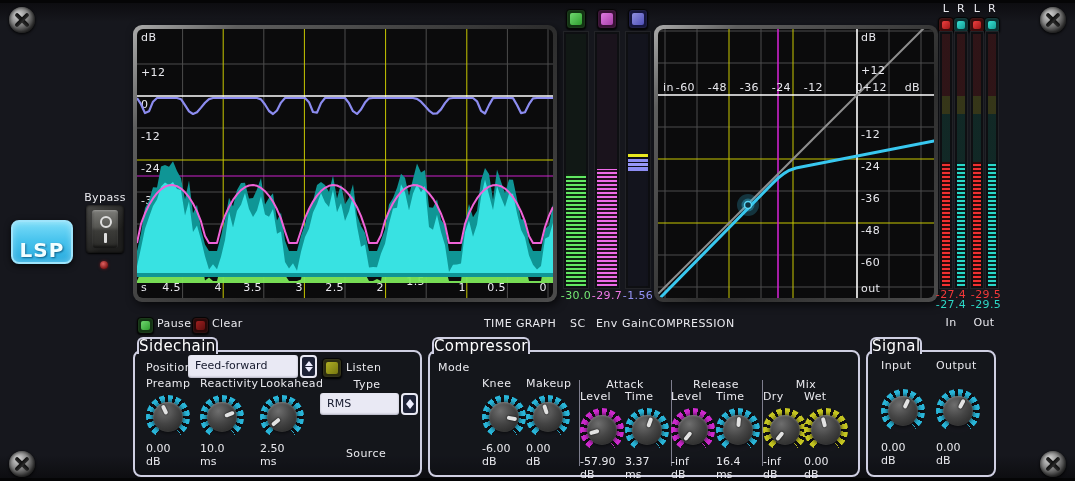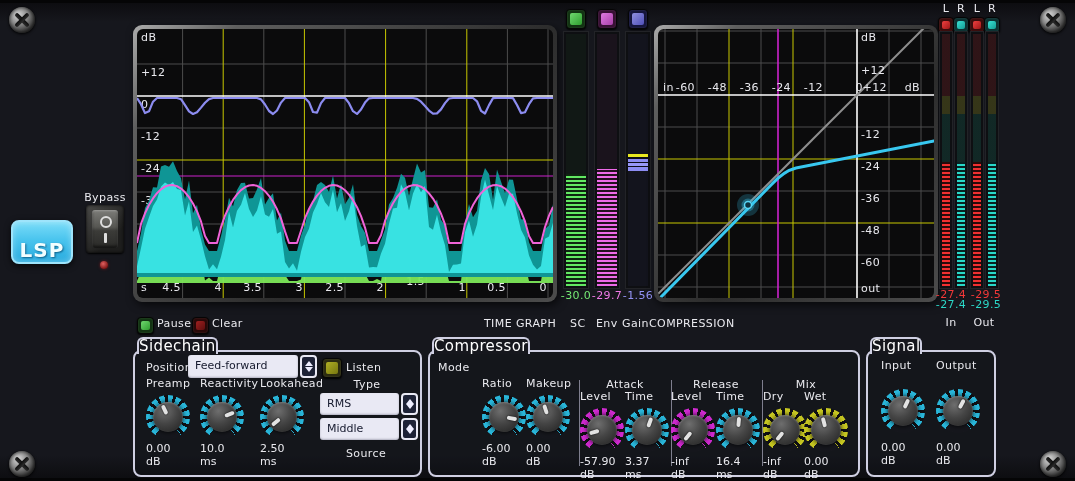--- a/index.html
+++ b/index.html
@@ -315,35 +315,31 @@
       </div>
     <span class="kval">2.50</span>
     <span class="kunit">ms</span>
   </div>
 
   <span class="lbl ctr" style="left:367px;top:379px">Type</span>
   <div class="combo" style="left:320px;top:393px;width:98px;height:22px">
     <div class="cbody">RMS</div>
     <div class="cspin"></div>
   </div>
-  <div class="combo" style="left:320px;top:418px;width:98px;height:22px">
-    <div class="cbody">Middle</div>
-    <div class="cspin"></div>
-  </div>
   <span class="lbl ctr" style="left:366px;top:448px">Source</span>
 
   <div class="sectab" style="left:432px;top:337px"><span>Compressor</span></div>
   <div class="secbox" style="left:428px;top:350px;width:432px;height:127px"></div>
   <span class="lbl" style="left:438px;top:362px">Mode</span>
   <div class="vsep" style="left:579px;top:380px;height:86px"></div>
   <div class="vsep" style="left:671px;top:380px;height:86px"></div>
   <div class="vsep" style="left:762px;top:380px;height:86px"></div>
 
   <div class="kcol" style="left:482px;top:377px">
-    <span class="klbl">Ratio</span>
+    <span class="klbl">Knee</span>
     <div class="knob k-cyan">
         <div class="ring"></div>
         <div class="cap"></div>
         <div class="pt" style="transform:rotate(100deg)"></div>
       </div>
     <span class="kval">-6.00</span>
     <span class="kunit">dB</span>
   </div>
   <div class="kcol" style="left:526px;top:377px">
     <span class="klbl">Makeup</span>

